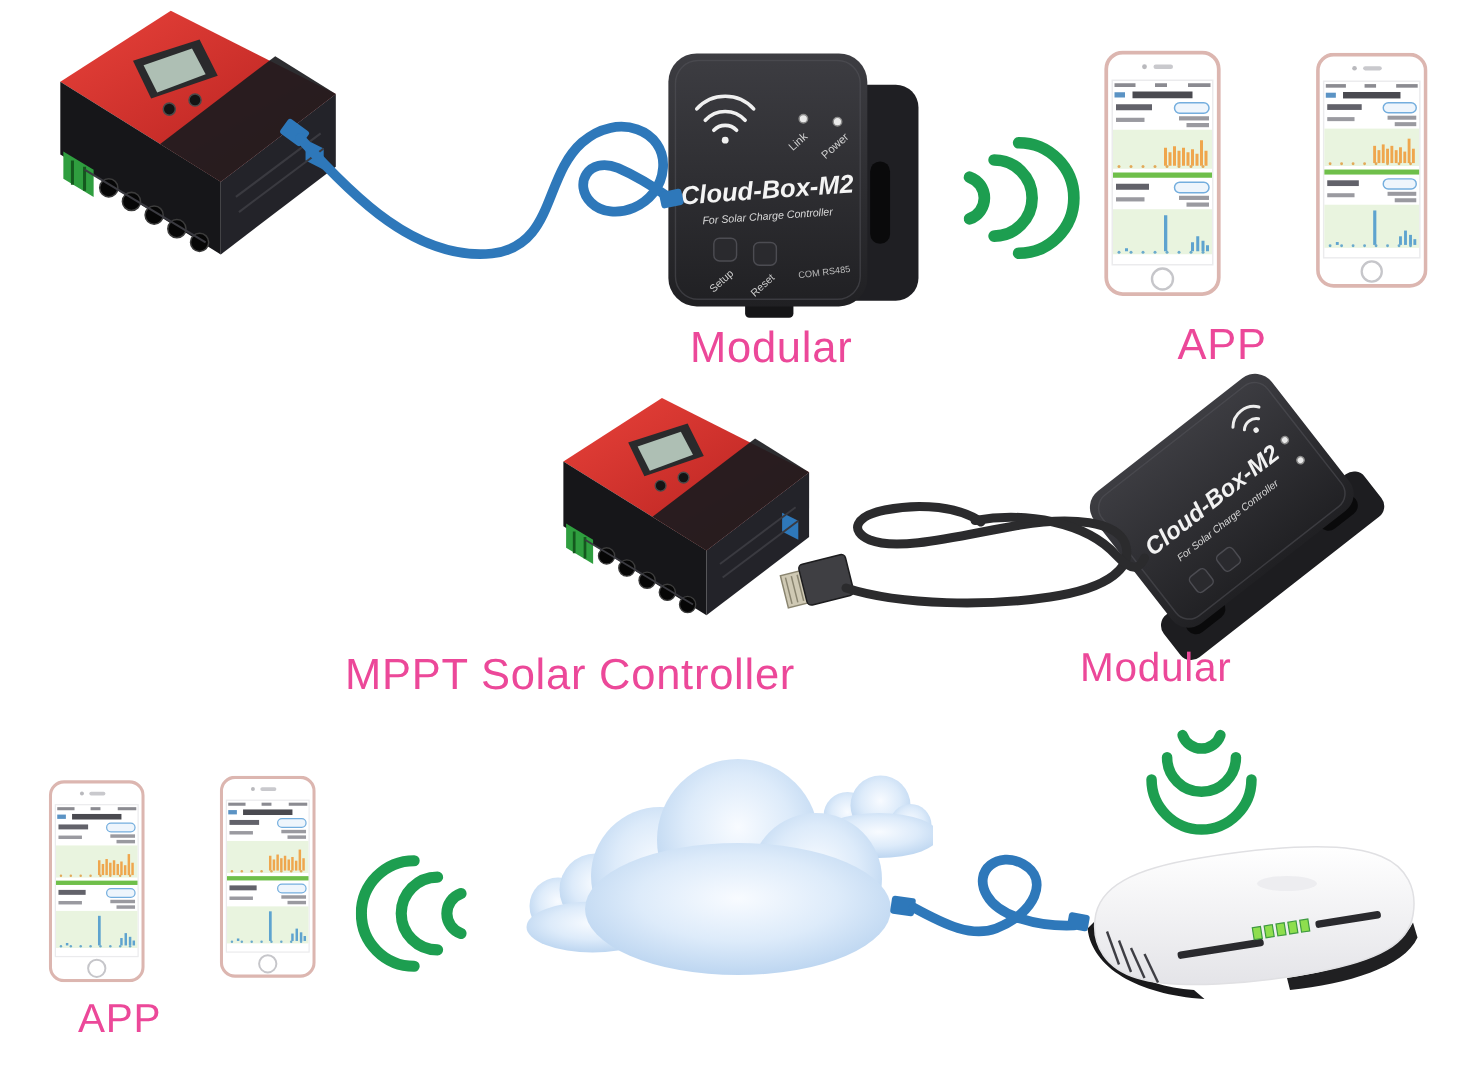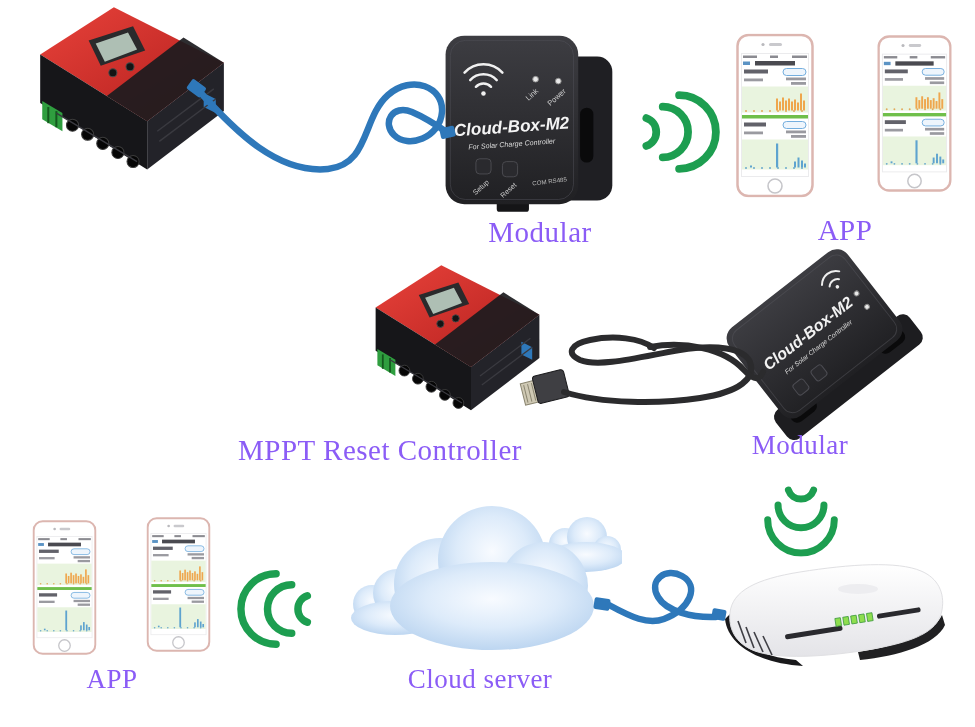--- a/index.html
+++ b/index.html
@@ -1,19 +1,19 @@
 <!DOCTYPE html>
 <html><head>
 <meta charset="utf-8">
 <style>
   html,body{margin:0;padding:0;background:#fff;}
   .canvas{position:relative;width:975px;height:727px;background:#ffffff;overflow:hidden;
           font-family:"Liberation Sans",sans-serif;}
   .dev{position:absolute;}
-  .lbl{position:absolute;color:#8b5cf6;text-align:center;font-family:Liberation Serif, serif;
+  .lbl{position:absolute;color:#ec4899;text-align:left;font-family:Liberation Sans, sans-serif;
        font-weight:400;letter-spacing:.5px;white-space:nowrap;}
   .lbl-lg{font-size:29px;}
   .lbl-md{font-size:27px;}
   svg{display:block;}
   .rot90{transform:rotate(90deg);}
   .rot180{transform:rotate(180deg);}
 </style>
 </head>
 <body>
 
@@ -316,18 +316,17 @@
     <g>
       <rect x="594" y="598" width="16" height="12" rx="2" fill="#2e78ba" transform="rotate(8 602 604)"></rect>
       <path d="M 609,605 C 631,617 648,625 664,619 C 690,609 700,586 682,576
                C 666,567 648,580 658,597 C 666,611 692,618 716,617" fill="none" stroke="#2e78ba" stroke-width="6.5" stroke-linecap="round"></path>
       <rect x="712" y="609" width="14" height="11" rx="2" fill="#2e78ba" transform="rotate(10 719 614)"></rect>
     </g>
   </svg>
 
   <div class="lbl lbl-lg" style="left:460px;top:216px;width:160px">Modular</div>
   <div class="lbl lbl-lg" style="left:785px;top:214px;width:120px">APP</div>
-  <div class="lbl lbl-lg" style="left:230px;top:434px;width:300px">MPPT Reset Controller</div>
+  <div class="lbl lbl-lg" style="left:230px;top:434px;width:300px">MPPT Solar Controller</div>
   <div class="lbl lbl-md" style="left:720px;top:430px;width:160px">Modular</div>
   <div class="lbl lbl-md" style="left:52px;top:664px;width:120px">APP</div>
-  <div class="lbl lbl-md" style="left:380px;top:664px;width:200px">Cloud server</div>
 
 </div>
 
 </body></html>

